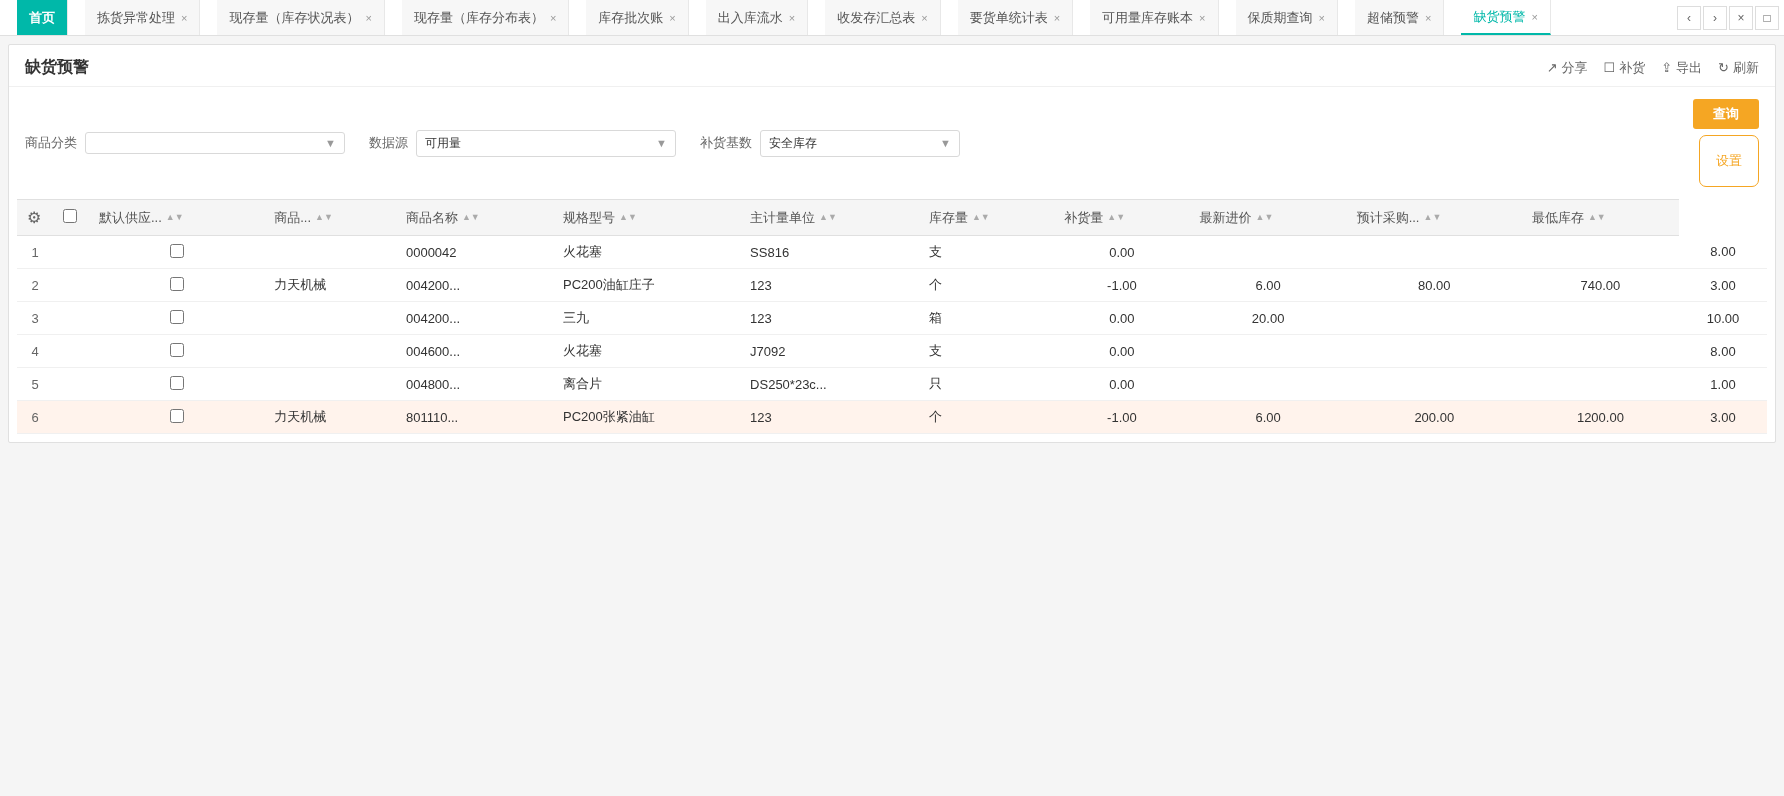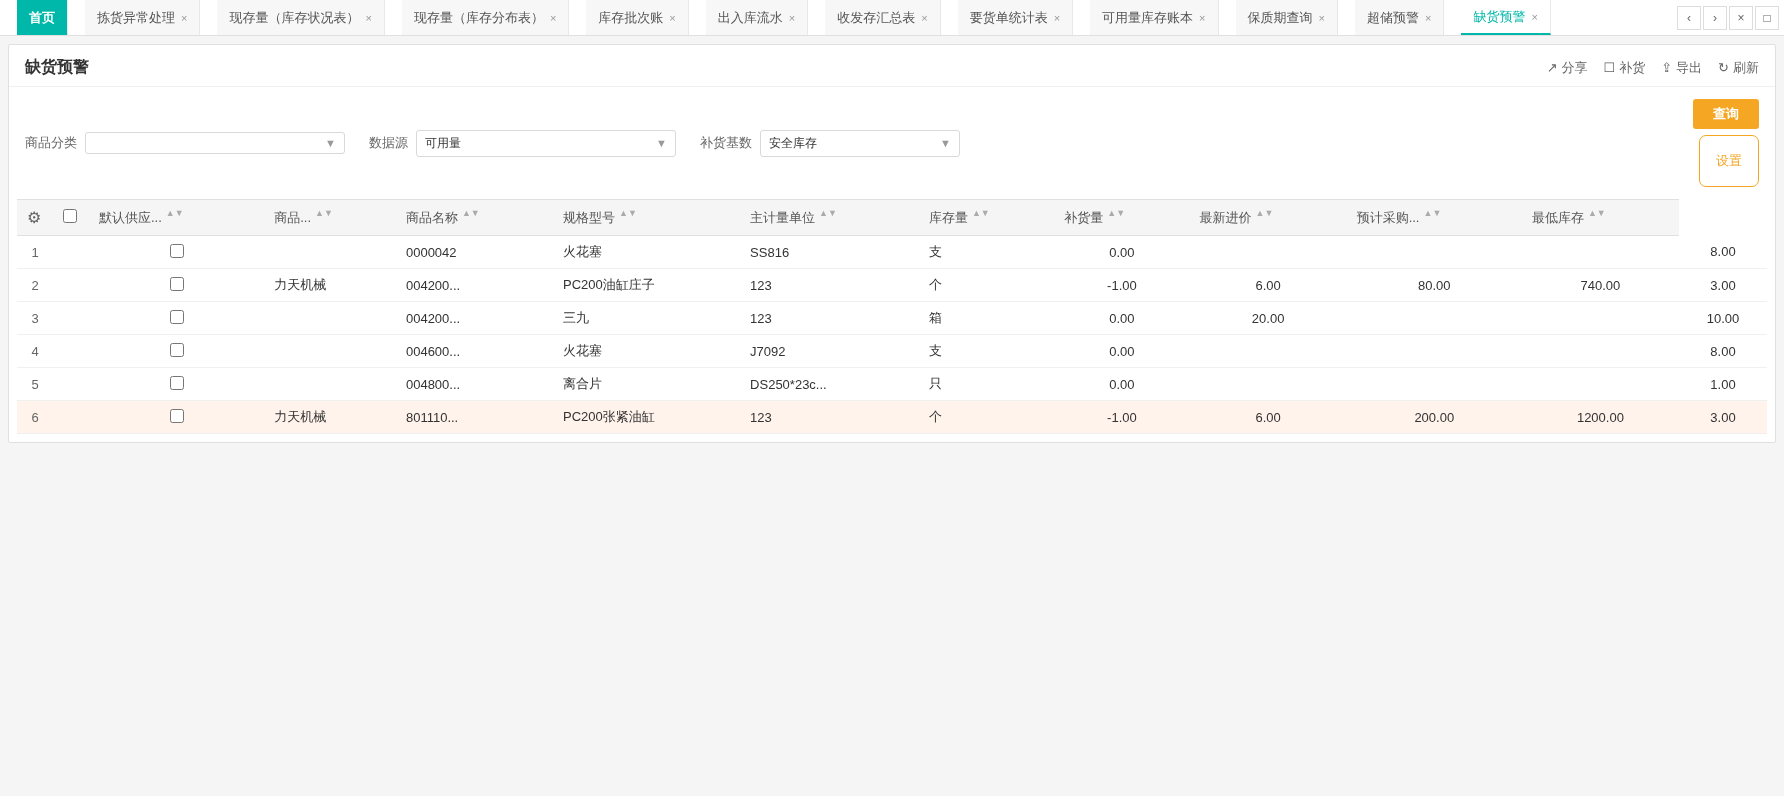--- a/index.html
+++ b/index.html
@@ -174,21 +174,21 @@
       padding: 8px 10px;
       text-align: left;
       font-weight: normal;
       color: #555;
       border-bottom: 1px solid #e0e0e0;
       border-top: 1px solid #e0e0e0;
       white-space: nowrap;
     }
     thead th .th-inner {
       display: flex;
-      align-items: flex-start;
+      align-items: center;
       gap: 4px;
     }
     thead th .sort-icon {
       font-size: 9px;
       color: #aaa;
       display: flex;
       flex-direction: column;
       line-height: 1;
     }
     tbody tr {

